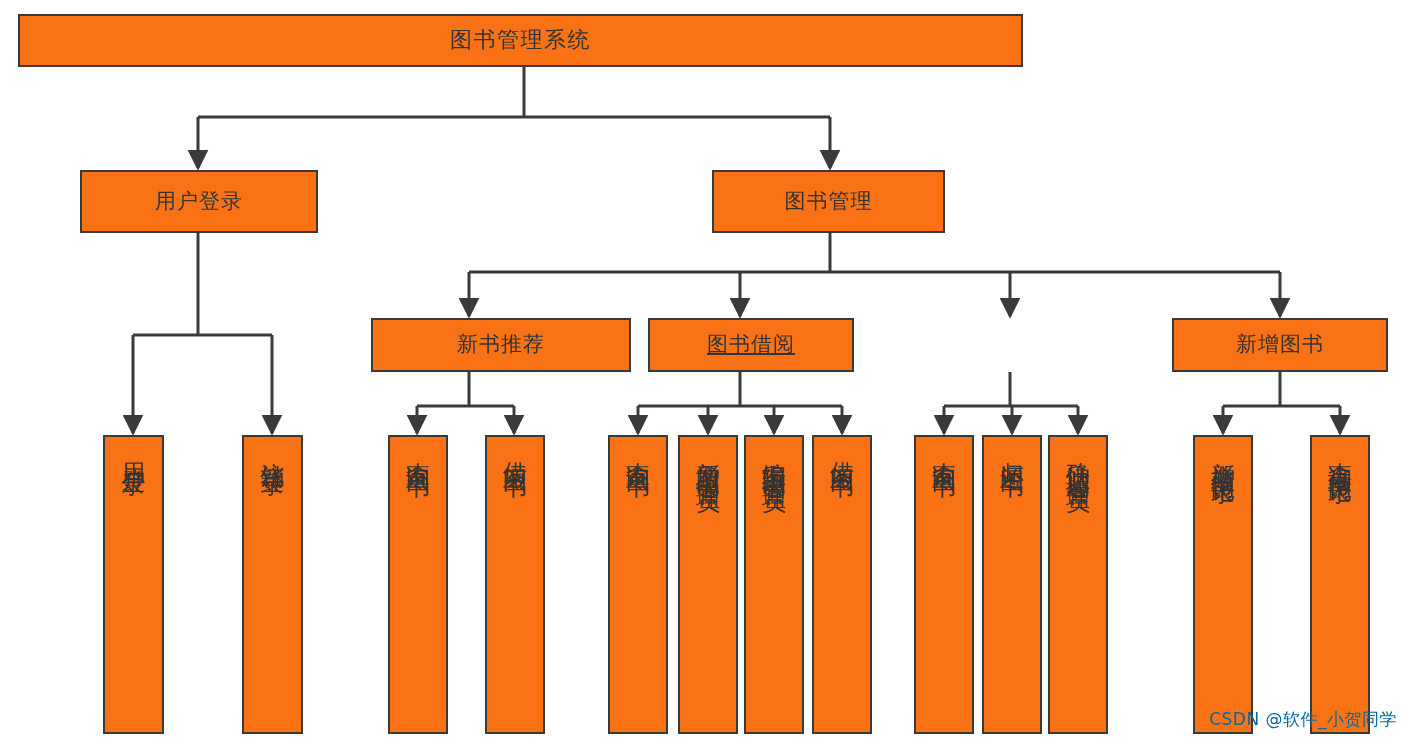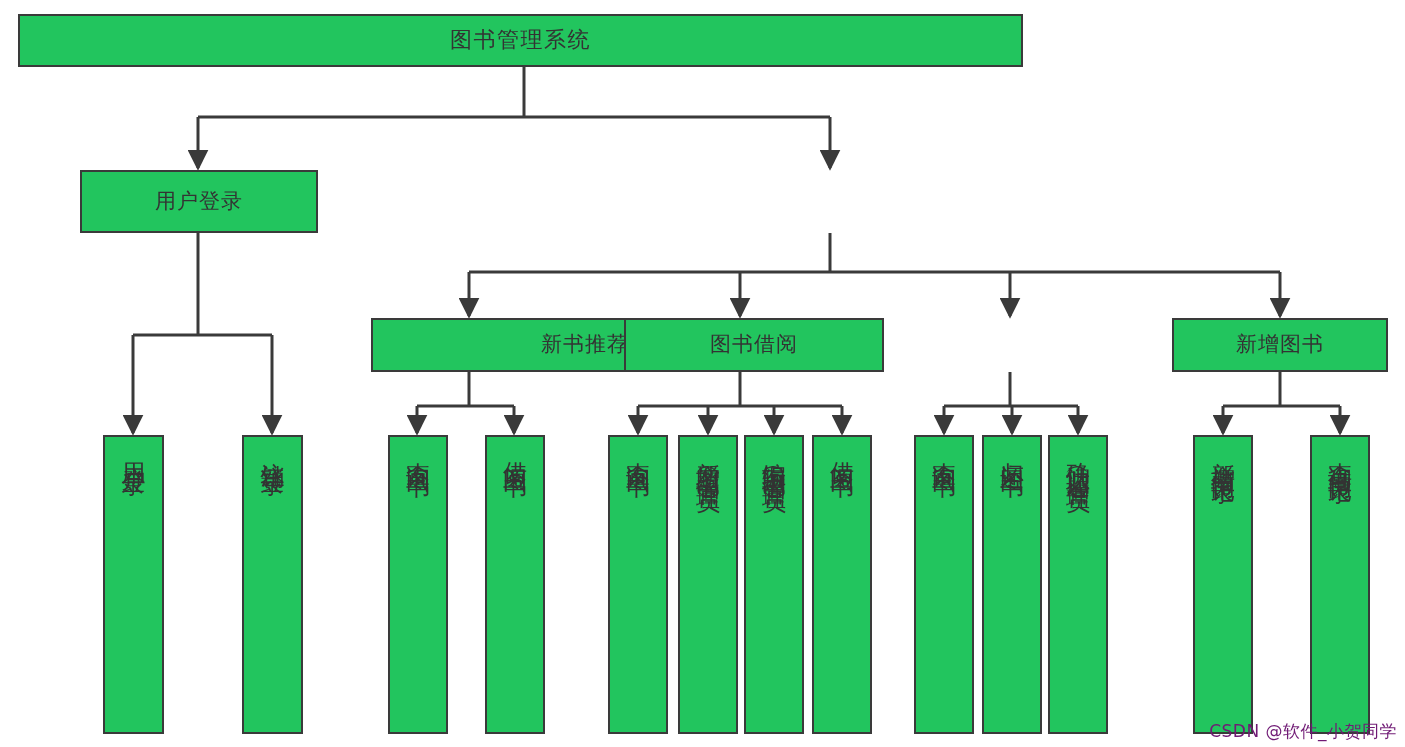--- a/index.html
+++ b/index.html
@@ -17,21 +17,21 @@
   }
   #wires{
     position:absolute;
     left:0; top:0;
     width:1405px; height:747px;
     pointer-events:none;
   }
   .node{
     position:absolute;
     box-sizing:border-box;
-    background:#22c55e;
+    background:#f97316;
     border:2px solid #3a3a3a;
     display:flex;
     align-items:center;
     justify-content:center;
     z-index:2;
   }
   .node .label{
     display:block;
     text-align:center;
     line-height:1.12;
@@ -54,23 +54,23 @@
     writing-mode:vertical-rl;
     text-orientation:upright;
     font-size:24px;
     letter-spacing:4px;
     line-height:1;
     white-space:nowrap;
   }
   .watermark{
     position:absolute;
     right:8px;
-    bottom:4px;
+    bottom:16px;
     font-size:17px;
-    color:#701a75;
+    color:#0369a1;
     letter-spacing:0.5px;
     z-index:3;
     white-space:nowrap;
   }
 </style>
 </head>
 <body>
 
 <div id="canvas">
 
@@ -128,26 +128,29 @@
   </svg>
 
   <div class="node horiz root" style="left:18px; top:14px; width:1005px; height:53px;">
     <span class="label">图书管理系统</span>
   </div>
 
   <div class="node horiz" style="left:80px; top:170px; width:238px; height:63px;">
     <span class="label">用户登录</span>
   </div>
 
-
-  <div class="node horiz" style="left:371px; top:318px; width:260px; height:54px;justify-content:flex-end;">
+  <div class="node horiz" style="left:712px; top:170px; width:233px; height:63px;">
+    <span class="label">图书管理</span>
+  </div>
+
+  <div class="node horiz" style="left:371px; top:318px; width:260px; height:54px;">
     <span class="label">新书推荐</span>
   </div>
 
-  <div class="node horiz" style="left:624px; top:318px; width:260px; height:54px;">
+  <div class="node horiz" style="left:648px; top:318px; width:206px; height:54px;text-decoration:underline;">
     <span class="label">图书借阅</span>
   </div>
 
 
   <div class="node horiz" style="left:1172px; top:318px; width:216px; height:54px;">
     <span class="label">新增图书</span>
   </div>
 
   <div class="node vert" style="left:103px; top:435px; width:61px; height:299px;">
     <span class="label">用户登录</span>

